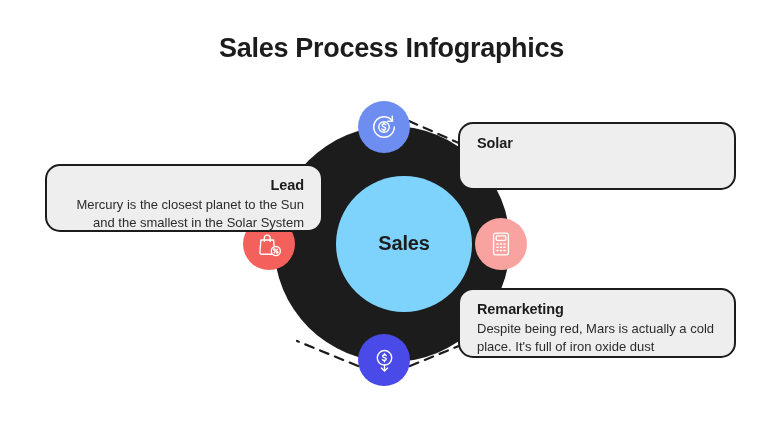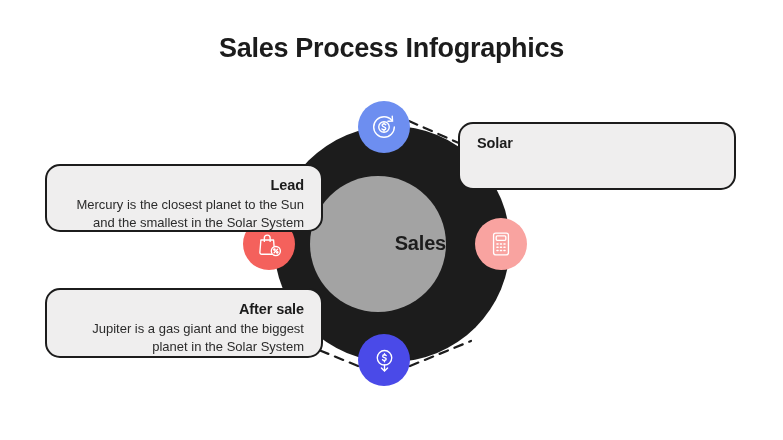--- a/index.html
+++ b/index.html
@@ -59,29 +59,29 @@
     position: absolute;
     left: 0;
     top: 0;
     width: 236px;
     height: 236px;
     border-radius: 50%;
     background: #1c1c1c;
   }
   #ring-inner {
     position: absolute;
-    left: 36px;
+    left: 62px;
     top: 50px;
     width: 136px;
     height: 136px;
     border-radius: 50%;
-    background: #a3a3a3;
+    background: #7dd3fc;
     display: flex;
     align-items: center;
-    justify-content: flex-end;
+    justify-content: center;
   }
   #center-label {
     text-align: center;
     font-size: 20px;
     font-weight: bold;
     line-height: 1.28;
     color: #1c1c1c;
     letter-spacing: -0.2px;
   }
 
@@ -201,19 +201,19 @@
 
   <div class="card align-right" id="card-lead">
     <div class="card-title">Lead</div>
     <div class="card-body">Mercury is the closest planet to the Sun and the smallest in the Solar System</div>
   </div>
 
   <div class="card align-left" id="card-sale">
     <div class="card-title">Solar</div>
   </div>
 
-  <div class="card align-right" id="card-aftersale">
-    <div class="card-title">After sale</div>
-    <div class="card-body">Jupiter is a gas giant and the biggest planet in the Solar System</div>
-  </div>
-
+
+  <div class="card align-left" id="card-remarket">
+    <div class="card-title">Remarketing</div>
+    <div class="card-body">Despite being red, Mars is actually a cold place. It's full of iron oxide dust</div>
+  </div>
 
 </div>
 
 </body></html>

